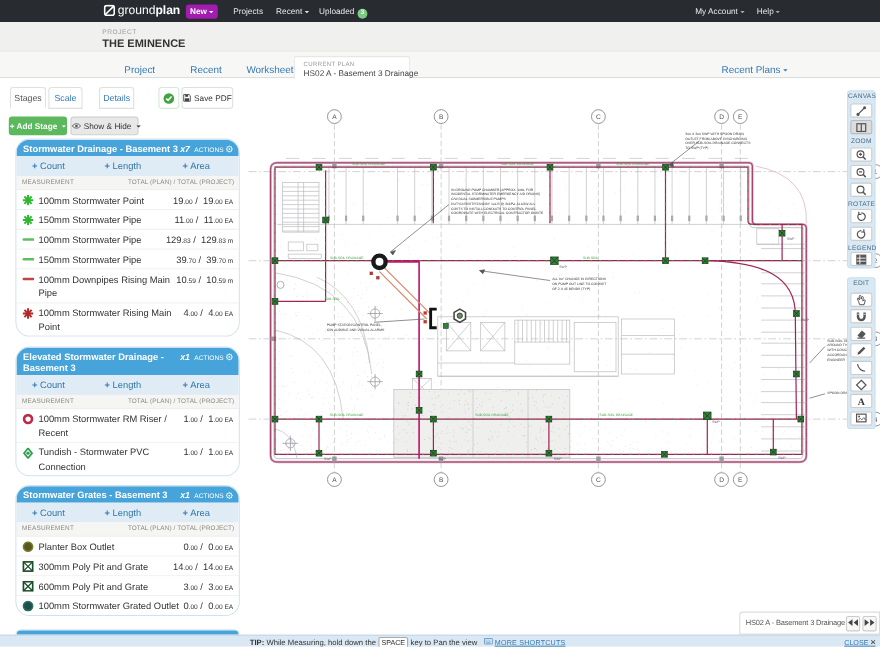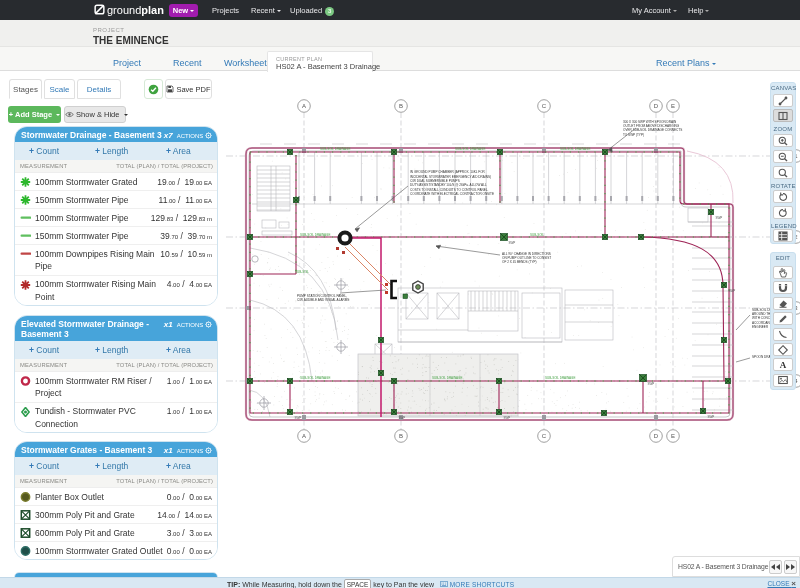--- a/index.html
+++ b/index.html
@@ -31,21 +31,21 @@
   border:1px solid #e5e5e5; border-bottom:none; border-radius:2px 2px 0 0; }
 #curtab .l1 { position:absolute; left:8px; top:4px; font-size:5.5px; color:#999; letter-spacing:.3px; }
 #curtab .l2 { position:absolute; left:8px; top:10px; font-size:7.5px; color:#444; white-space:nowrap; }
 
 
 #side { left:0; top:71px; width:224px; height:506px; background:#fff; overflow:hidden; }
 .stab { position:absolute; top:8px; height:20px; line-height:19px; font-size:8px; text-align:center;
   background:#fff; border:1px solid #e0e0e0; border-radius:3px 3px 0 0; color:#337ab7; }
 #stab1 { left:9px; width:33px; color:#555; border-bottom:1px solid #fff; z-index:2;}
 #stab2 { left:44px; width:31px; }
-#stab3 { left:77px; width:44px; }
+#stab3 { left:90px; width:32px; }
 #chkbtn { position:absolute; left:144px; top:8px; width:19px; height:20px; background:#fff;
   border:1px solid #d6e9d6; border-radius:3px; }
 #savepdf { position:absolute; left:165px; top:8px; width:47px; height:20px; background:#fff;
   border:1px solid #e0e0e0; border-radius:3px; font-size:7.5px; color:#333; line-height:19px; text-align:center; white-space:nowrap;}
 #addstage { position:absolute; left:8px; top:35px; width:53px; height:17px; background:#5cb85c;
   border-radius:3px; color:#fff; font-size:7.5px; font-weight:bold; text-align:center; line-height:17px; white-space:nowrap;}
 #showhide { position:absolute; left:64px; top:35px; width:62px; height:17px; background:#e8e8e8;
   border:1px solid #d0d0d0; border-radius:3px; color:#333; font-size:7.5px; text-align:center; line-height:16px; white-space:nowrap;}
 
 .panel { position:absolute; left:14px; width:204px; border:1px solid #cfe3ef; border-radius:13px; background:#fff; overflow:hidden;}
@@ -183,21 +183,21 @@
           <span style="left:151px"><b style="color:#337ab7">+</b> Area</span>
         </div>
     <div class="mrow">
           <b>MEASUREMENT</b>
           <i>TOTAL (PLAN) / TOTAL (PROJECT)</i>
         </div>
     <div class="row">
           <svg class="ic" width="11" height="10" viewBox="-0.5 0 11 10" style="top:4px">
             <use href="#sym-star" stroke="#2eb82e" fill="#2eb82e"></use>
           </svg>
-          <span class="nm">100mm Stormwater Grated</span>
+          <span class="nm">100mm Stormwater Point</span>
           <span class="vals">19<small>.00</small> /&nbsp; 19<small>.00 EA</small></span>
         </div>
     <div class="row">
           <svg class="ic" width="11" height="10" viewBox="-0.5 0 11 10" style="top:4px">
             <use href="#sym-star" stroke="#2eb82e" fill="#2eb82e"></use>
           </svg>
           <span class="nm">150mm Stormwater Pipe</span>
           <span class="vals">11<small>.00</small> /&nbsp; 11<small>.00 EA</small></span>
         </div>
     <div class="row">
@@ -244,21 +244,21 @@
           <span style="left:151px"><b style="color:#337ab7">+</b> Area</span>
         </div>
     <div class="mrow">
           <b>MEASUREMENT</b>
           <i>TOTAL (PLAN) / TOTAL (PROJECT)</i>
         </div>
     <div class="row">
           <svg class="ic" width="11" height="10" viewBox="-0.5 0 11 10" style="top:4px">
             <use href="#sym-ring" stroke="#c0284a" fill="#c0284a"></use>
           </svg>
-          <span class="nm">100mm Stormwater RM Riser / Project</span>
+          <span class="nm">100mm Stormwater RM Riser / Recent</span>
           <span class="vals">1<small>.00</small> /&nbsp; 1<small>.00 EA</small></span>
         </div>
     <div class="row" style="border-bottom:none">
           <svg class="ic" width="11" height="10" viewBox="-0.5 0 11 10" style="top:4px">
             <use href="#sym-pin" stroke="#2e9e4f" fill="#2e9e4f"></use>
           </svg>
           <span class="nm">Tundish - Stormwater PVC Connection</span>
           <span class="vals">1<small>.00</small> /&nbsp; 1<small>.00 EA</small></span>
         </div>
   </div>

